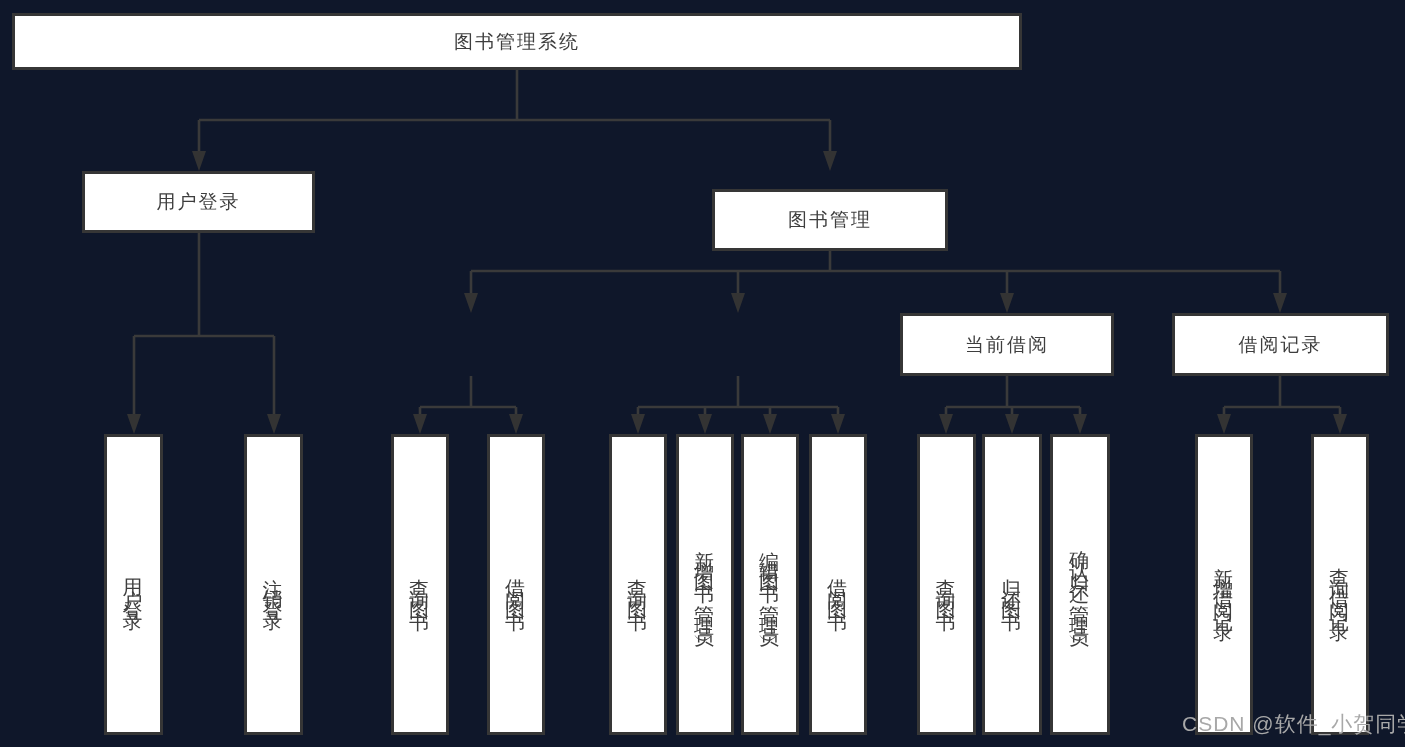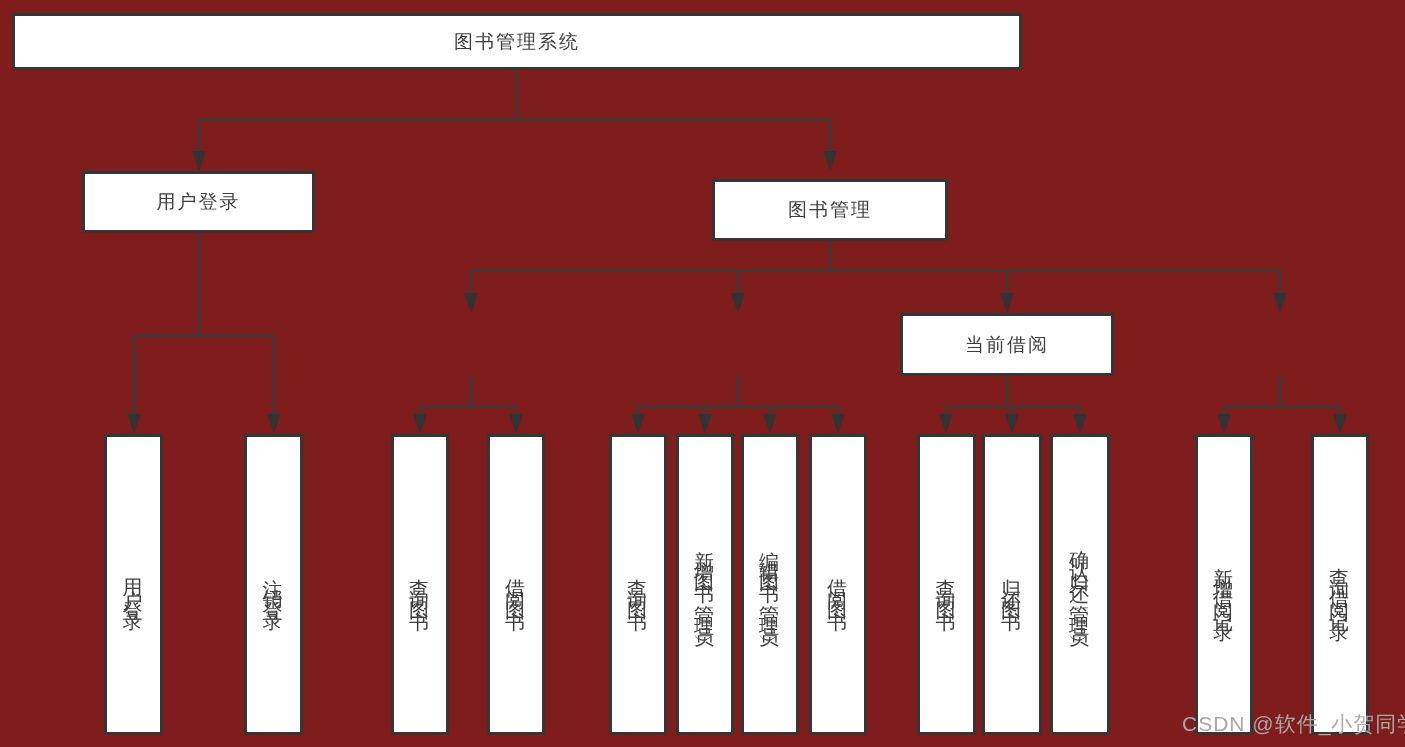--- a/index.html
+++ b/index.html
@@ -1,20 +1,20 @@
 <!DOCTYPE html>
 <html><head>
 <meta charset="utf-8">
 <style>
   html, body { margin: 0; padding: 0; background: #ffffff; }
   #stage {
     position: relative;
     width: 1405px;
     height: 747px;
-    background: #7f1d1d;
+    background: #0f172a;
     overflow: hidden;
     font-family: "Liberation Sans", "DejaVu Sans", sans-serif;
     color: #3c3c3c;
   }
   #wires { position: absolute; left: 0; top: 0; width: 1405px; height: 747px; }
   .node {
     position: absolute;
     box-sizing: border-box;
     background: #ffffff;
     border: 3px solid #363636;
@@ -98,23 +98,24 @@
       <polygon points="1005,414 1019,414 1012,434"></polygon>
       <polygon points="1073,414 1087,414 1080,434"></polygon>
       <polygon points="1217,414 1231,414 1224,434"></polygon>
       <polygon points="1333,414 1347,414 1340,434"></polygon>
     </g>
   </svg>
 
   <div class="node" style="left:12px; top:13px; width:1010px; height:57px;">图书管理系统</div>
 
   <div class="node" style="left:82px; top:171px; width:233px; height:62px;">用户登录</div>
-  <div class="node" style="left:712px; top:179px; width:236px; height:62px;">图书管理</div>
+  <div class="node" style="left:712px; top:189px; width:236px; height:62px;">图书管理</div>
 
   <div class="node" style="left:900px; top:313px; width:214px; height:63px;text-align:center;">当前借阅</div>
+  <div class="node" style="left:1172px; top:313px; width:217px; height:63px;">借阅记录</div>
 
   <div class="leaf" style="left:104px; width:59px;">
     <span class="vtext">用户登录</span>
   </div>
   <div class="leaf" style="left:244px; width:59px;">
     <span class="vtext">注销登录</span>
   </div>
   <div class="leaf" style="left:391px; width:58px;">
     <span class="vtext">查询图书</span>
   </div>

